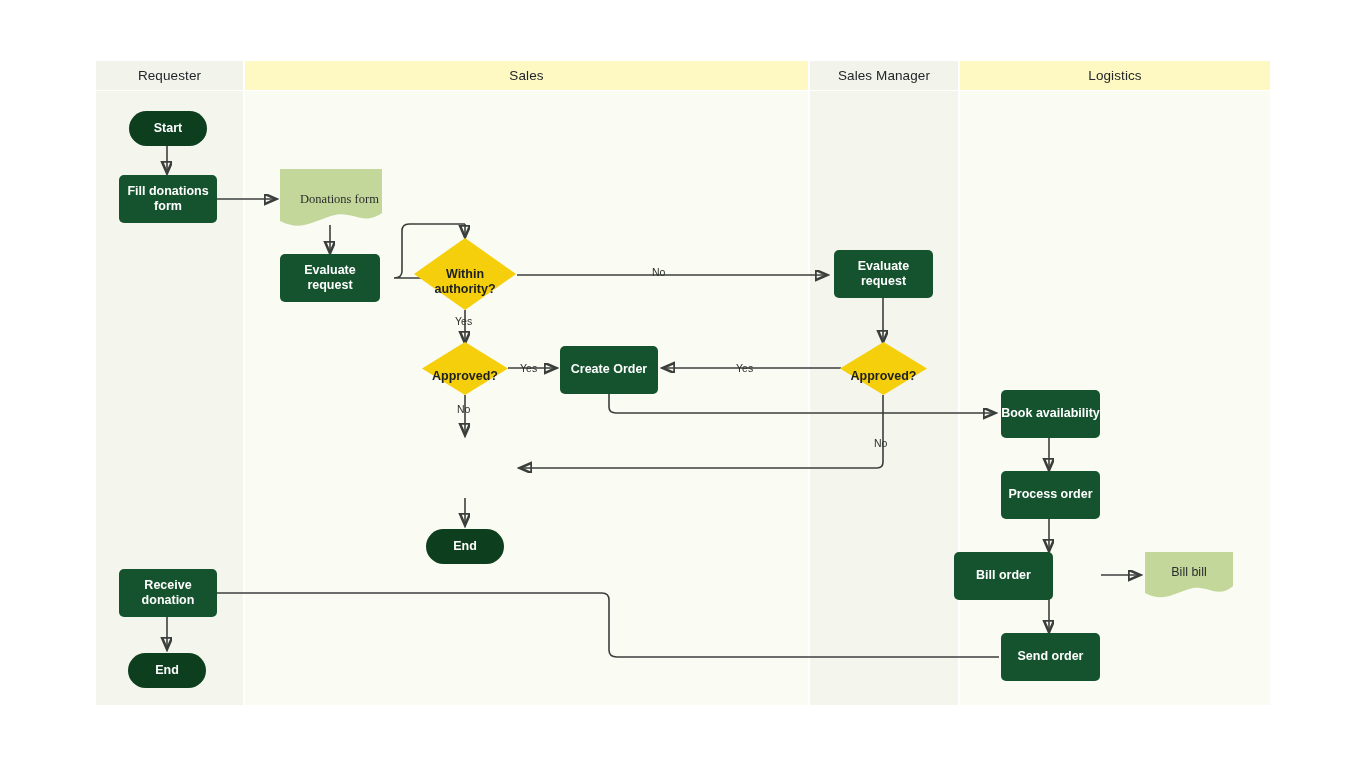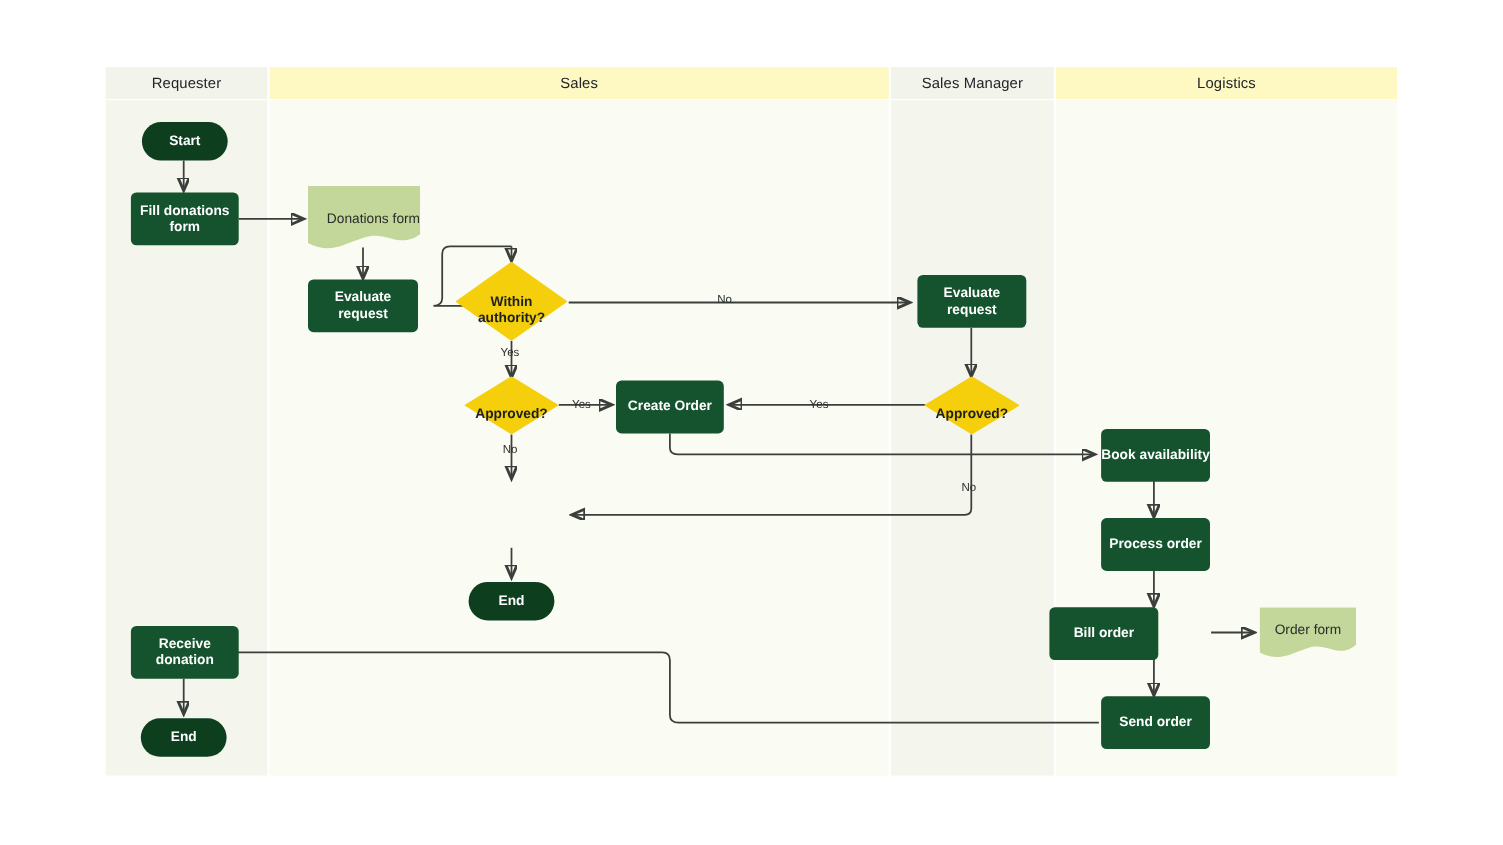--- a/index.html
+++ b/index.html
@@ -224,21 +224,21 @@
     </div>
 
     <div class="node n-proc" style="left:23px;top:508px;width:98px;height:48px;">
       <span class="txt">Receive donation</span>
     </div>
 
     <div class="node n-term" style="left:32px;top:592px;width:78px;height:35px;">
       <span class="txt">End</span>
     </div>
 
-    <div class="node n-doc" style="left:184px;top:108px;width:119px;height:62px;">
+    <div class="node n-doc" style="left:184px;top:108px;width:119px;height:62px;font-family:Liberation Serif, serif;">
       <span class="doc-bg"></span>
       <span class="txt">Donations form</span>
     </div>
 
     <div class="node n-proc" style="left:184px;top:193px;width:100px;height:48px;">
       <span class="txt">Evaluate request</span>
     </div>
 
     <div class="node n-dec" style="left:318px;top:177px;width:102px;height:72px;">
       <span class="diamond-bg"></span>
@@ -275,21 +275,21 @@
     <div class="node n-proc" style="left:905px;top:410px;width:99px;height:48px;text-align:center;">
       <span class="txt">Process order</span>
     </div>
 
     <div class="node n-proc" style="left:858px;top:491px;width:99px;height:48px;">
       <span class="txt">Bill order</span>
     </div>
 
     <div class="node n-doc" style="left:1049px;top:491px;width:88px;height:50px;">
       <span class="doc-bg" style="clip-path:path('M0,0 H88 V34 C 72,48 62,31 44,37 C 26,43 17,50 0,41 Z');"></span>
-      <span class="txt" style="padding-bottom:8px;">Order form</span>
+      <span class="txt" style="padding-bottom:8px;">Bill bill</span>
     </div>
 
     <div class="node n-proc" style="left:905px;top:572px;width:99px;height:48px;">
       <span class="txt">Send order</span>
     </div>
 
   </div>
 </div>
 
 </body></html>

